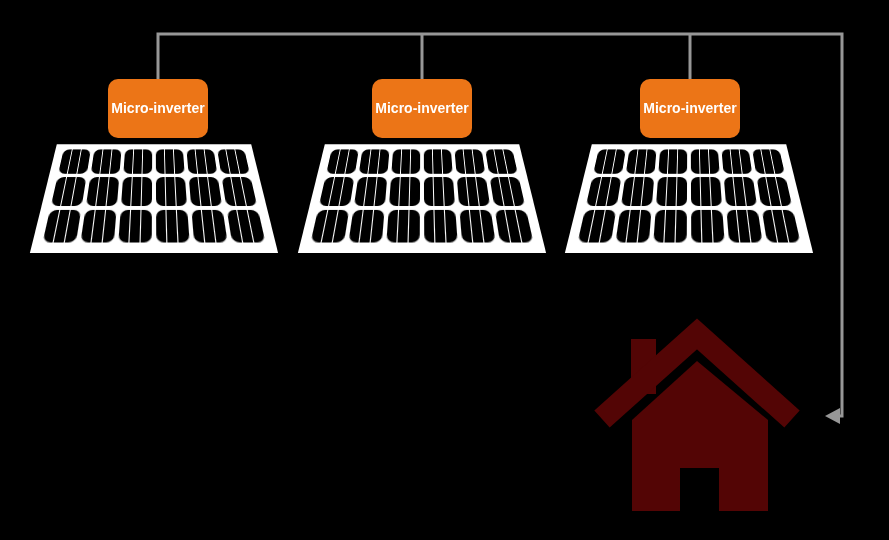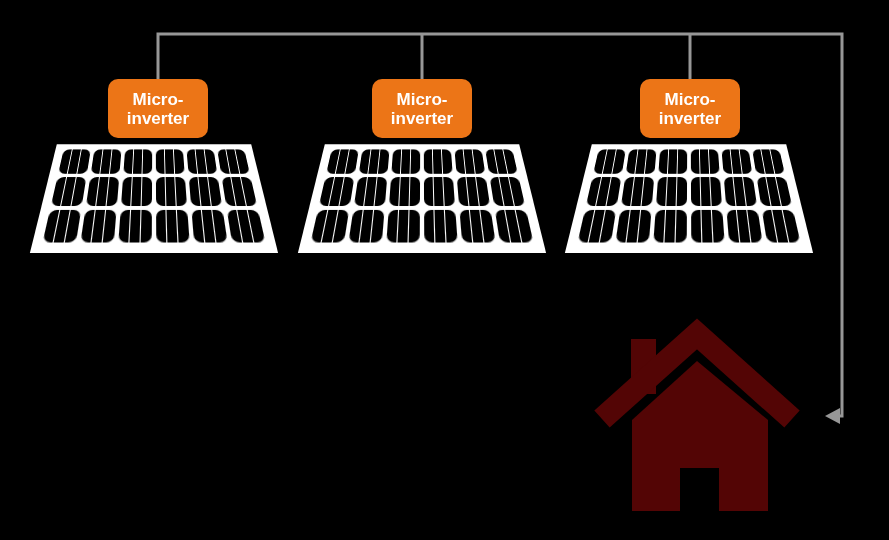--- a/index.html
+++ b/index.html
@@ -22,25 +22,25 @@
     z-index: 1;
   }
   .inverter {
     position: absolute;
     top: 79px;
     width: 100px;
     height: 59px;
     border-radius: 10px;
     z-index: 2;
     display: flex;
-    flex-direction: column;
+    flex-direction: row;
     align-items: center;
     justify-content: center;
     font-weight: 700;
-    font-size: 17px;
+    font-size: 14px;
     line-height: 19px;
     text-align: center;
   }
   .inverter-1 { left: 108px; }
   .inverter-2 { left: 372px; }
   .inverter-3 { left: 640px; }
   .panel {
     position: absolute;
     top: 133px;
     width: 218px;

